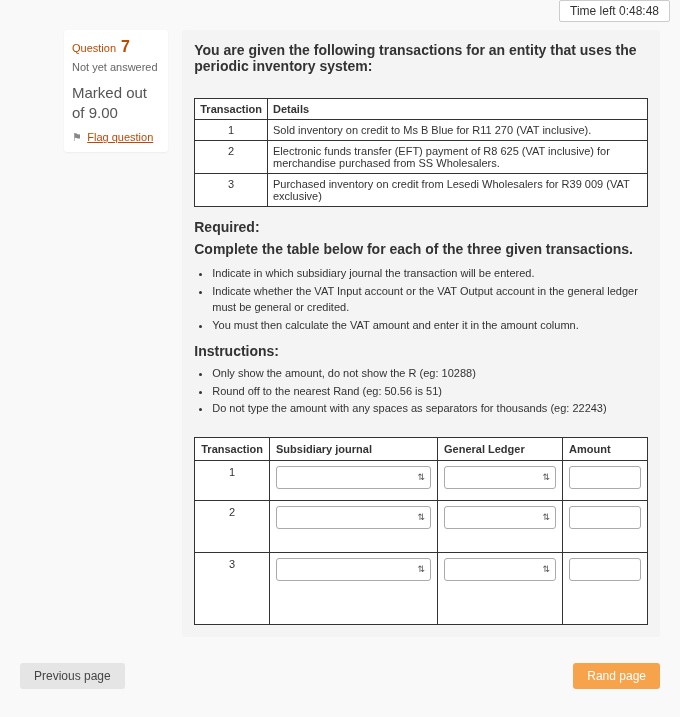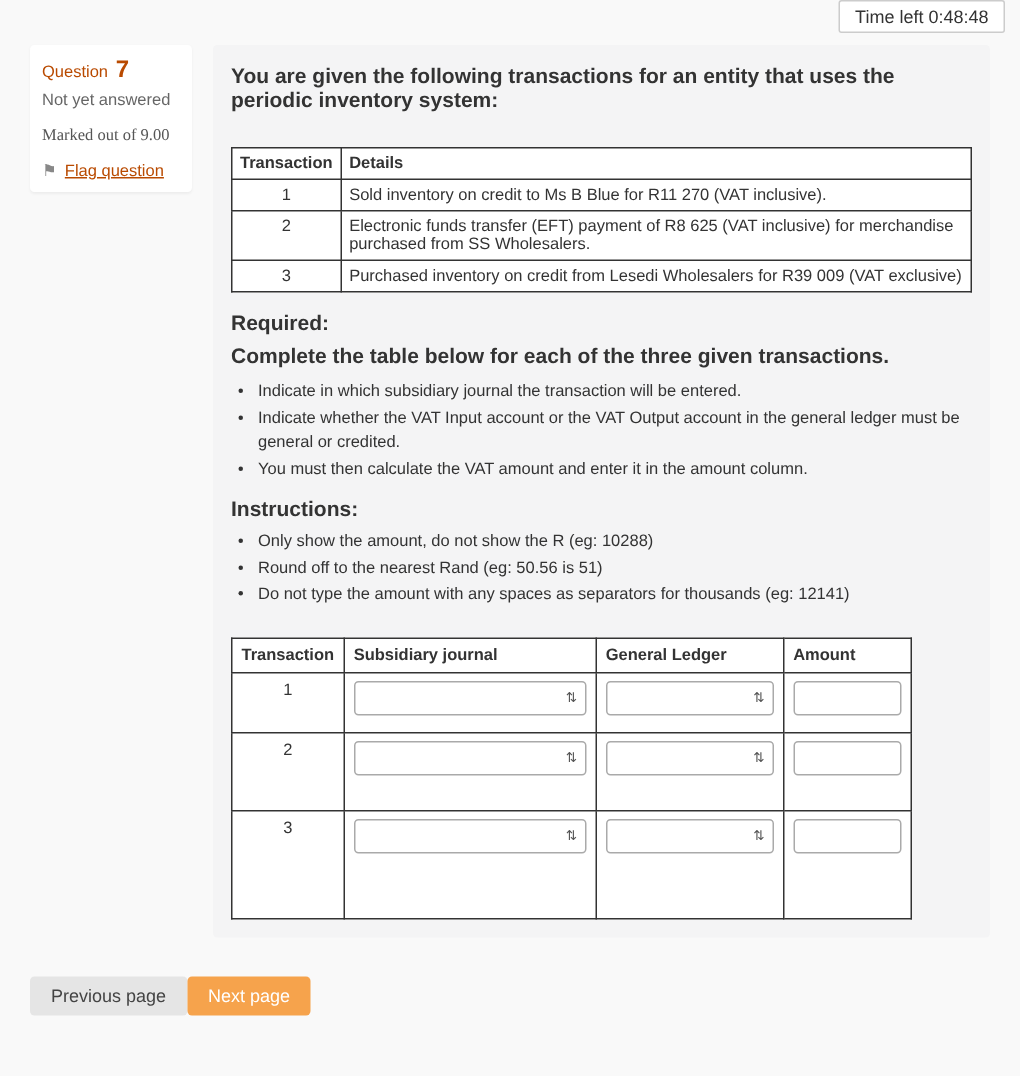--- a/index.html
+++ b/index.html
@@ -31,43 +31,43 @@
       padding: 30px 20px 10px 20px;
       gap: 14px;
     }
     .sidebar {
       width: 108px;
       background: #fff;
       padding: 8px;
       border-radius: 3px;
       box-shadow: 0 1px 2px rgba(0,0,0,0.05);
       align-self: flex-start;
+      margin-left: 44px;
     }
     .question-label {
       font-size: 11px;
       color: #b94a00;
       margin-bottom: 4px;
     }
     .question-number {
       font-size: 16px;
       font-weight: 600;
       margin-left: 2px;
     }
     .status-text {
       font-size: 11px;
       color: #666;
       margin-bottom: 8px;
       line-height: 1.4;
     }
     .marked-text {
-      font-size: 11px;
+      font-size: 15px;
       color: #555;
       margin-bottom: 8px;
       line-height: 1.3;
-      font-family: Liberation Serif, serif;
     }
     .flag-link {
       font-size: 11px;
       color: #b94a00;
       text-decoration: underline;
       cursor: pointer;
     }
     .flag-icon {
       font-size: 11px;
       color: #888;
@@ -177,21 +177,21 @@
       height: 52px;
     }
     .answer-table tr.first-row td {
       height: 40px;
     }
     .answer-table tr.last-row td {
       height: 72px;
     }
     .nav-row {
       display: flex;
-      justify-content: flex-start;
+      justify-content: space-between;
       padding: 10px 20px;
       margin-top: 6px;
     }
     .btn {
       border: none;
       padding: 6px 14px;
       font-size: 12px;
       border-radius: 3px;
       cursor: pointer;
     }
@@ -254,21 +254,21 @@
     <ul>
       <li>Indicate in which subsidiary journal the transaction will be entered.</li>
       <li>Indicate whether the VAT Input account or the VAT Output account in the general ledger must be general or credited.</li>
       <li>You must then calculate the VAT amount and enter it in the amount column.</li>
     </ul>
 
     <p class="section-title">Instructions:</p>
     <ul>
       <li>Only show the amount, do not show the R (eg: 10288)</li>
       <li>Round off to the nearest Rand (eg: 50.56 is 51)</li>
-      <li>Do not type the amount with any spaces as separators for thousands (eg: 12141)</li>
+      <li>Do not type the amount with any spaces as separators for thousands (eg: 22243)</li>
     </ul>
 
     <table class="answer-table">
       <tbody>
           <tr>
         <th>Transaction</th>
         <th>Subsidiary journal</th>
         <th>General Ledger</th>
         <th>Amount</th>
       </tr>
@@ -326,14 +326,14 @@
           <input type="text" class="amount-input" style="">
         </td>
       </tr>
     </tbody>
       </table>
   </div>
 </div>
 
 <div class="nav-row">
   <button class="btn btn-prev">Previous page</button>
-  <button class="btn btn-next">Next page</button>
+  <button class="btn btn-next">Rand page</button>
 </div>
 
 </body></html>

